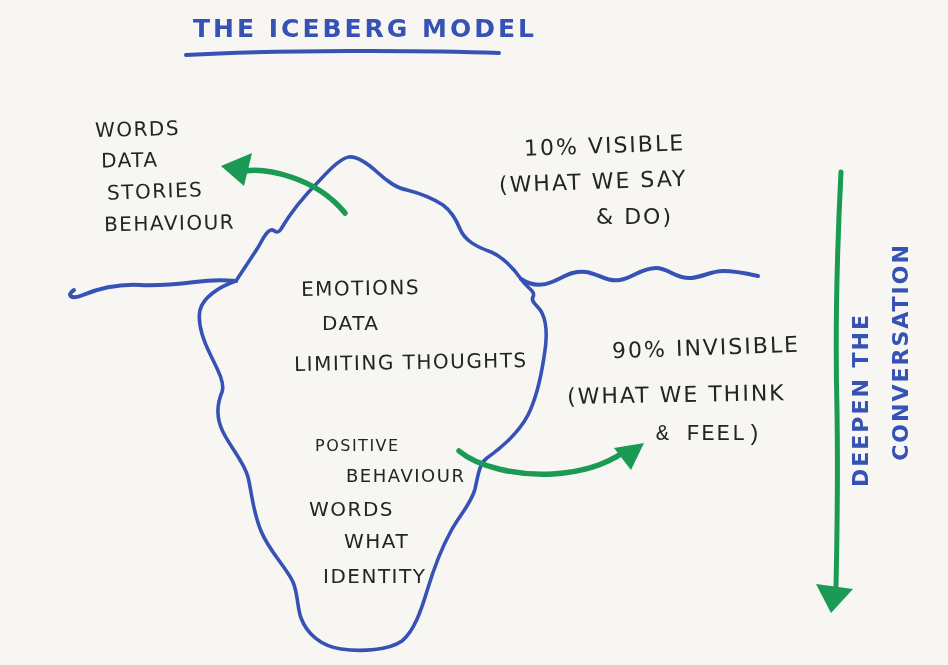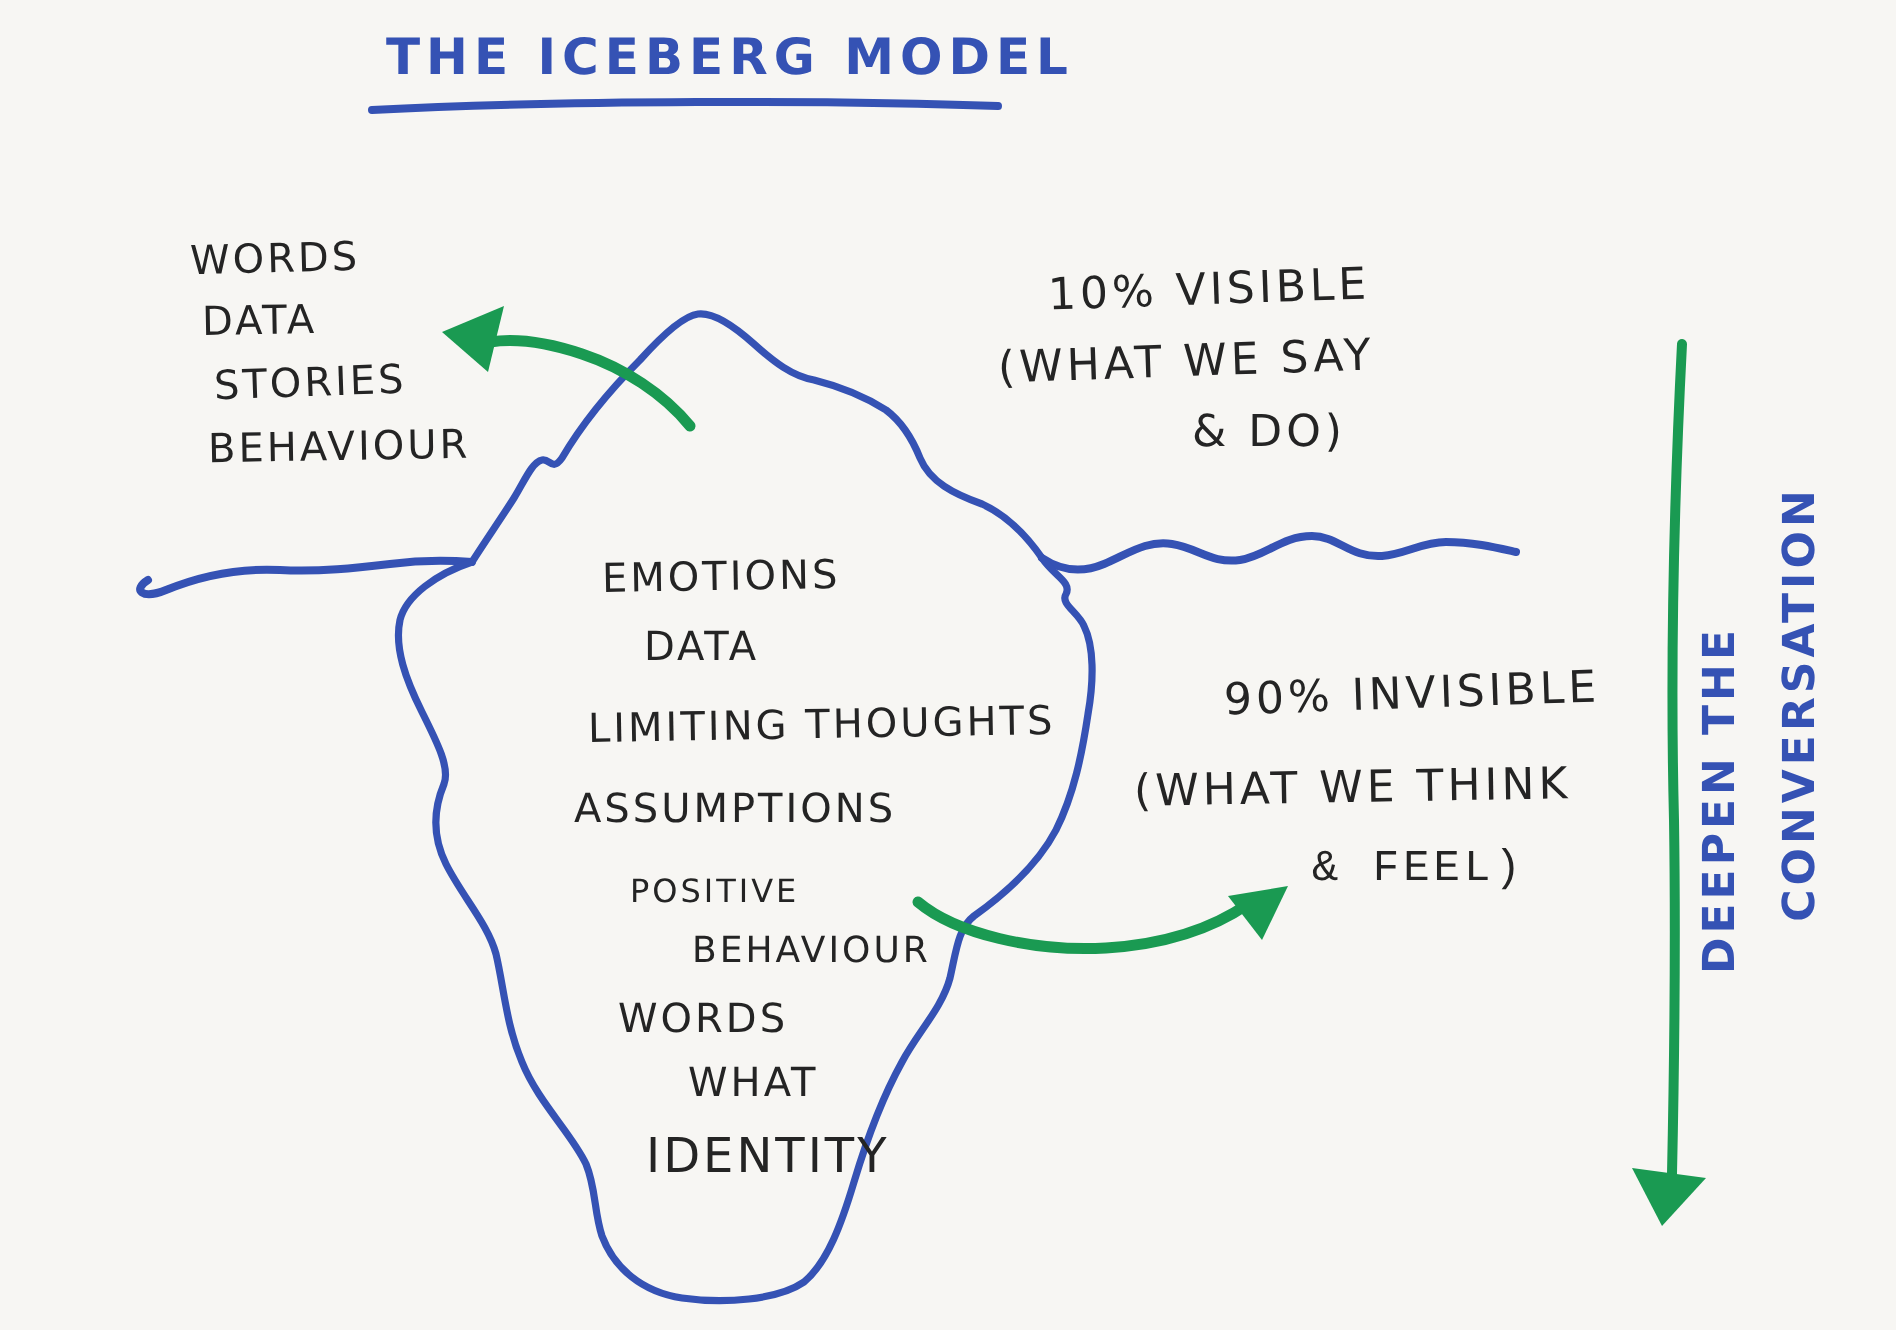--- a/index.html
+++ b/index.html
@@ -54,21 +54,21 @@
   .inv3 { left: 656px; top: 424px; font-family: Liberation Mono, monospace; }
   
   .ice-emotions    { left: 301px; top: 278px; font-size: 20px; transform: rotate(-1deg); }
   .ice-fears       { left: 322px; top: 313px; font-size: 20px; }
   .ice-limiting    { left: 294px; top: 352px; font-size: 20px; transform: rotate(-1deg); }
   .ice-assumptions { left: 287px; top: 394px; font-size: 20px; }
   .ice-positive    { left: 315px; top: 438px; font-size: 16px; }
   .ice-intentions  { left: 346px; top: 467px; font-size: 18px; }
   .ice-values      { left: 309px; top: 499px; font-size: 20px; }
   .ice-needs       { left: 344px; top: 531px; font-size: 20px; }
-  .ice-identity    { left: 323px; top: 566px; font-size: 24px; }
+  .ice-identity    { left: 323px; top: 566px; font-size: 20px; }
   
   .side-deepen       { left: 861px; top: 400px; }
   .side-conversation { left: 901px; top: 352px; }
 </style>
 </head>
 <body>
 
 <div id="canvas">
 
   <svg id="drawing" viewBox="0 0 948 665" xmlns="http://www.w3.org/2000/svg">
@@ -138,21 +138,20 @@
   <div class="hand note vis2">(WHAT WE SAY</div>
   <div class="hand note vis3">&amp; DO)</div>
 
   <div class="hand note inv1">90% INVISIBLE</div>
   <div class="hand note inv2">(WHAT WE THINK</div>
   <div class="hand note inv3">&amp; FEEL)</div>
 
   <div class="hand ice-emotions">EMOTIONS</div>
   <div class="hand ice-fears">DATA</div>
   <div class="hand ice-limiting">LIMITING THOUGHTS</div>
-  <div class="hand ice-assumptions">ASSUMPTIONS</div>
   <div class="hand ice-positive">POSITIVE</div>
   <div class="hand ice-intentions">BEHAVIOUR</div>
   <div class="hand ice-values">WORDS</div>
   <div class="hand ice-needs">WHAT</div>
   <div class="hand ice-identity">IDENTITY</div>
 
   <div class="hand blue-ink vert side-deepen">DEEPEN THE</div>
   <div class="hand blue-ink vert side-conversation">CONVERSATION</div>
 
 </div>

